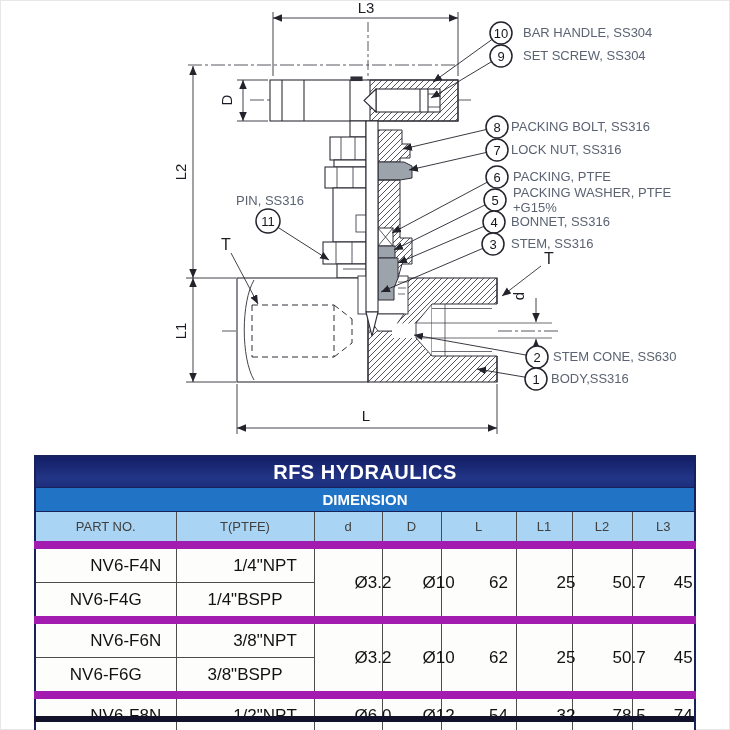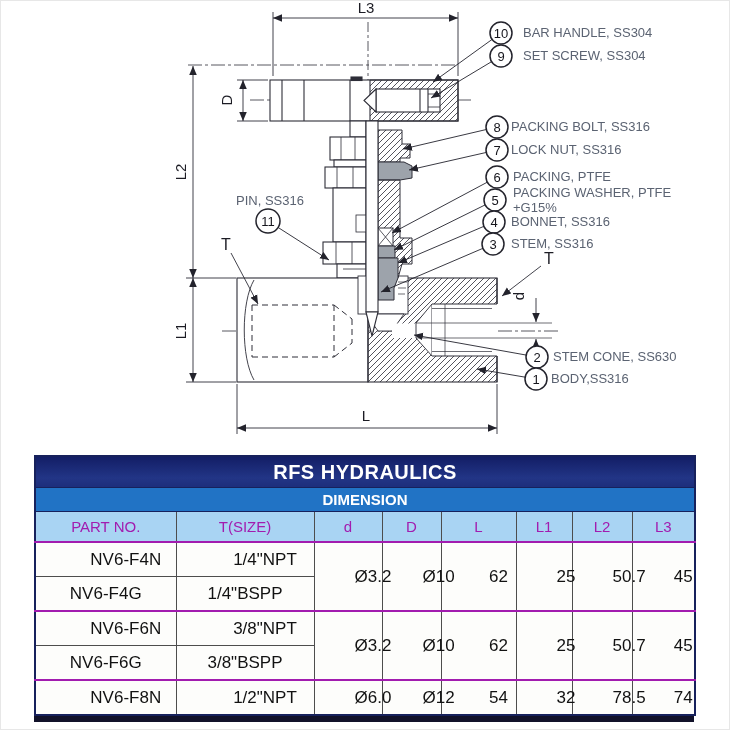--- a/index.html
+++ b/index.html
@@ -32,24 +32,24 @@
     background:linear-gradient(180deg,#131e66 0%,#223586 70%,#1d2e7c 100%);
     color:#ffffff;font-size:20px;font-weight:700;height:30px;
     letter-spacing:0.5px;border:1px solid #17215c;
   }
   tr.subtitle-row td{
     background:#2173c5;color:#ffffff;font-size:15px;font-weight:700;height:23px;
     border:1px solid #17215c;
     margin-left:15px;
   }
   tr.head-row td{
-    background:#a9d4f3;color:#a21caf;font-size:15px;height:29px;margin-left:32px;
+    background:#a9d4f3;color:#404040;font-size:13px;height:29px;margin-left:32px;
   }
   tr.data-row td{height:33px;background:#fdfdfb;}
-  tr.group-start td{border-top:2px solid #a21caf;padding-left:40px;}
+  tr.group-start td{border-top:8px solid #a21caf;padding-left:40px;}
   .bottom-bar{
     position:absolute;left:34px;top:716px;width:660px;height:6px;
     background:#12122a;
   }
 </style>
 </head>
 <body>
 
 <svg class="drawing" width="730" height="452" viewBox="0 0 730 452">
   <defs>
@@ -262,21 +262,21 @@
     </colgroup>
     <tbody>
         <tr class="title-row">
       <td colspan="8">RFS HYDRAULICS</td>
     </tr>
     <tr class="subtitle-row">
       <td colspan="8">DIMENSION</td>
     </tr>
     <tr class="head-row">
       <td>PART NO.</td>
-      <td>T(SIZE)</td>
+      <td>T(PTFE)</td>
       <td>d</td>
       <td>D</td>
       <td>L</td>
       <td>L1</td>
       <td>L2</td>
       <td>L3</td>
     </tr>
 
     <tr class="data-row group-start">
       <td>NV6-F4N</td>

